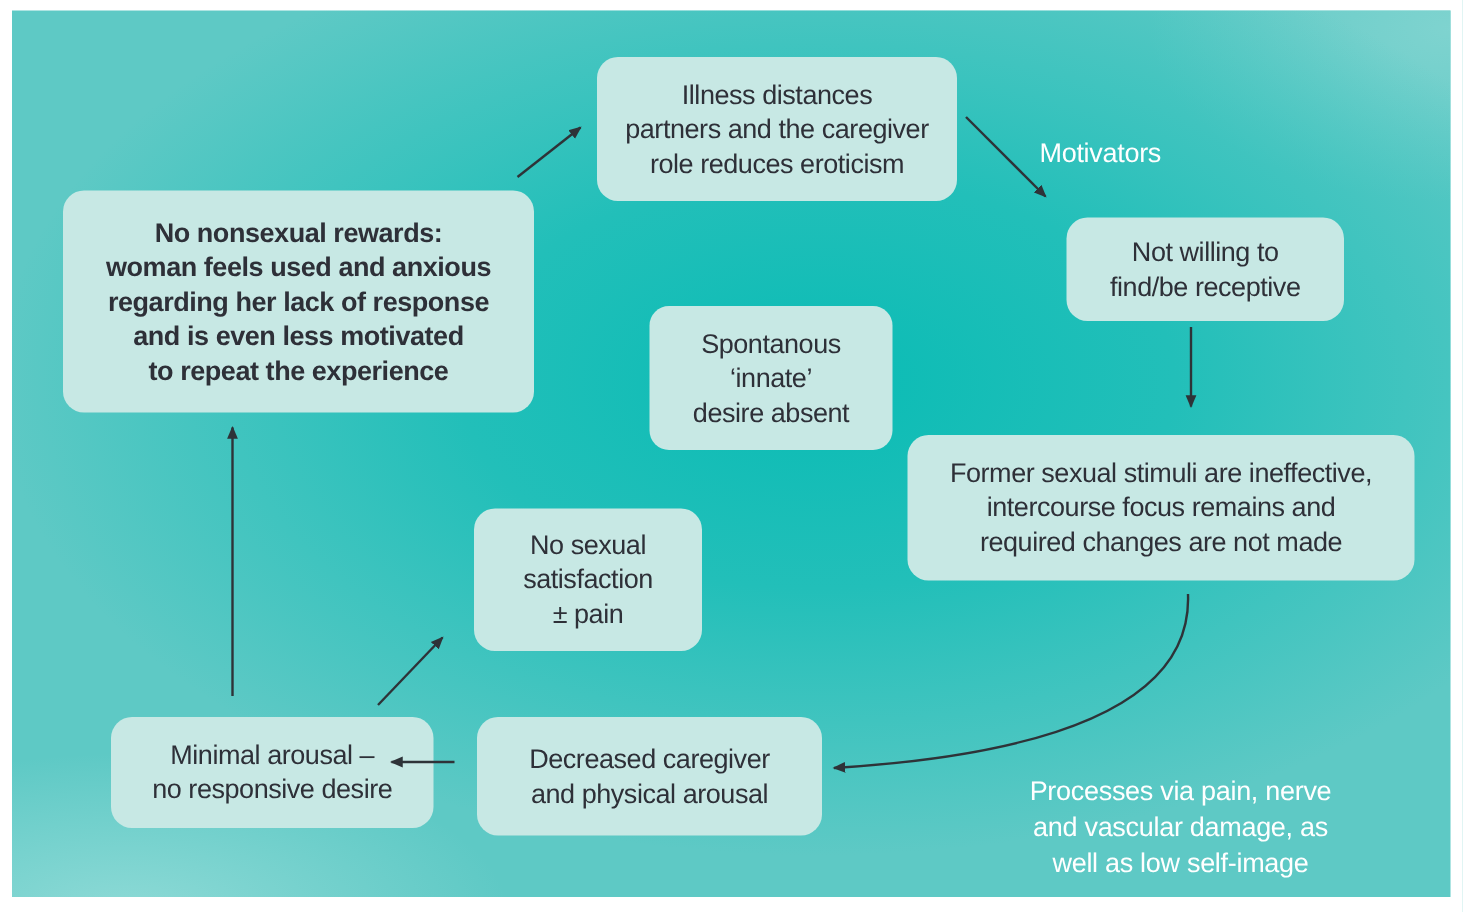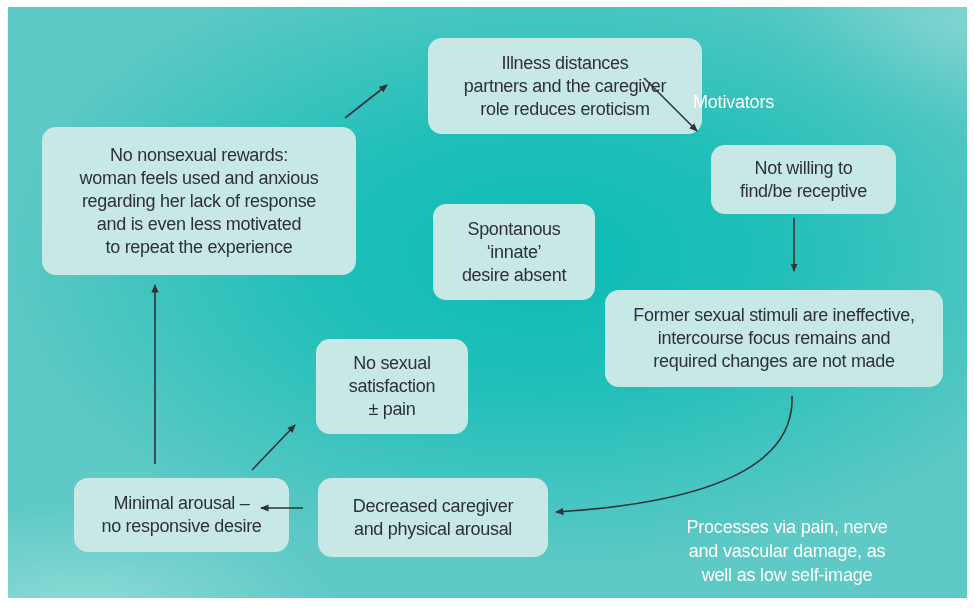--- a/index.html
+++ b/index.html
@@ -37,25 +37,25 @@
     font-size:18px;
     line-height:24px;
     letter-spacing:-0.2px;
     white-space:pre;
   }
   .arrows{
     position:absolute;left:0;top:0;
     pointer-events:none;
   }
   
-  #n-illness      {left:420px;top:31px; width:274px;height:96px;}
+  #n-illness      {left:390px;top:31px; width:240px;height:96px;}
   #n-notwilling   {left:703px;top:138px;width:185px;height:69px;}
   #n-spontaneous  {left:425px;top:197px;width:162px;height:96px;border-radius:13px;}
   #n-former       {left:597px;top:283px;width:338px;height:97px;}
-  #n-norewards    {left:34px; top:120px;width:314px;height:148px;}
+  #n-norewards    {left:34px; top:120px;width:314px;height:148px;font-weight:bold;}
   #n-nosatisfaction{left:308px;top:332px;width:152px;height:95px;}
   #n-minimal      {left:45px; top:471px;width:215px;height:74px;margin-left:21px;}
   #n-decreased    {left:310px;top:471px;width:230px;height:79px;}
   #l-motivators   {left:685px;top:83px;}
   #l-processes    {left:650px;top:508px;width:258px;text-align:center;}
 </style>
 </head>
 <body>
 
 <div class="page">

